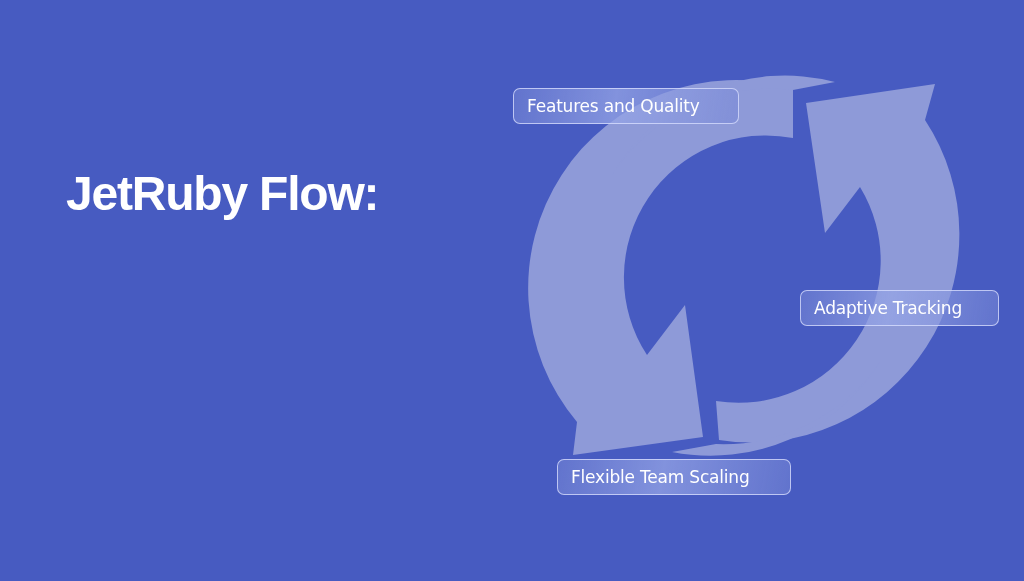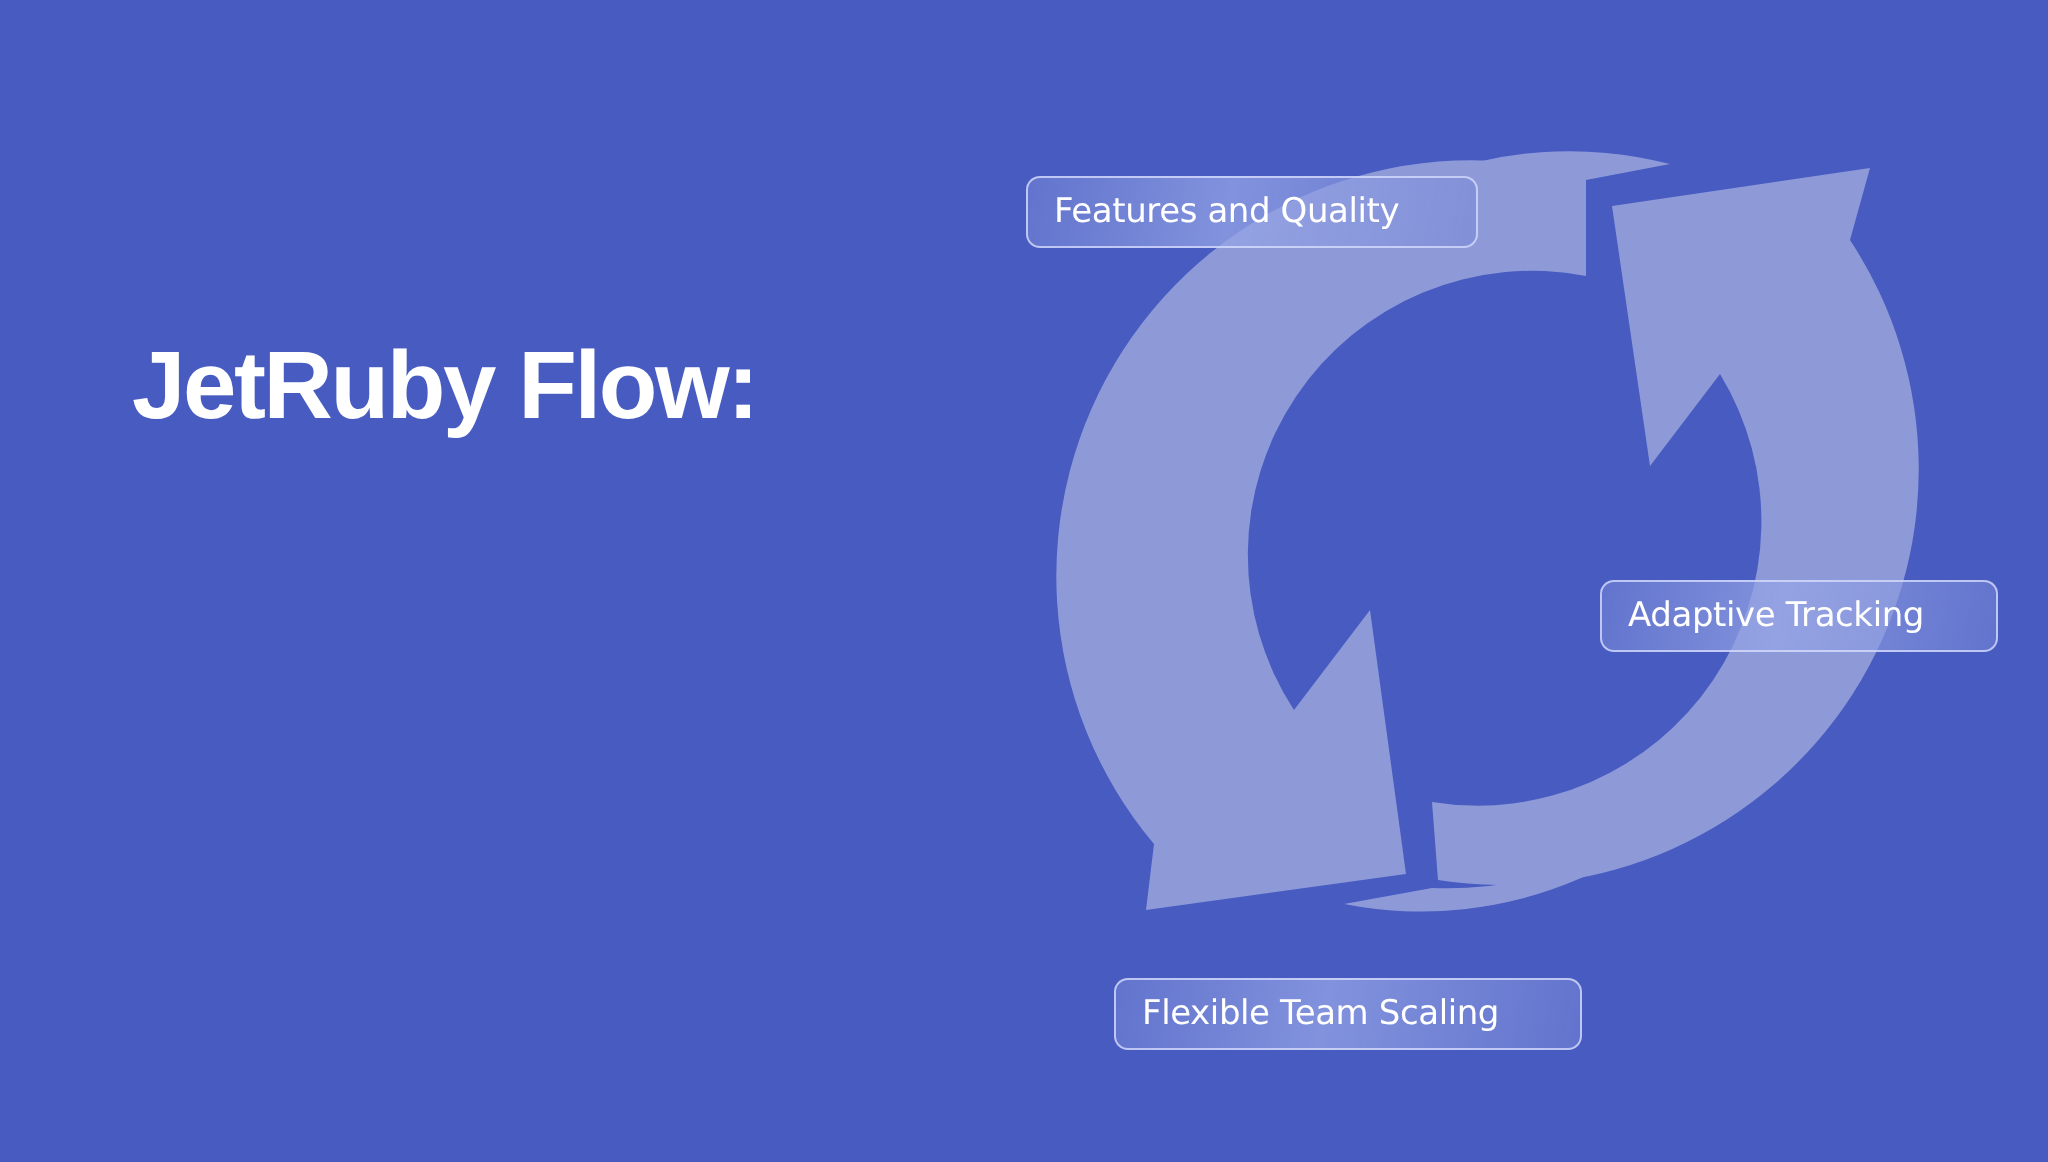--- a/index.html
+++ b/index.html
@@ -31,21 +31,21 @@
     color:#ffffff;
     font-family:"DejaVu Sans", sans-serif;
     font-size:17px;
     line-height:35px;
     padding:0 13px;
     white-space:nowrap;
     letter-spacing:-0.2px;
   }
   #pill-features { left:513px; top:88px; width:226px; }
   #pill-adaptive { left:800px; top:258px; width:199px;margin-top:32px; }
-  #pill-flexible { left:557px; top:489px; width:234px; }
+  #pill-flexible { left:557px; top:459px; width:234px; }
 </style>
 </head>
 <body>
 
 <h1 class="title">
   <span>JetRuby Flow:</span>
 </h1>
 
 <svg class="cycle" width="1024" height="581" viewBox="0 0 1024 581">
   <g fill="#8e9ad8">

